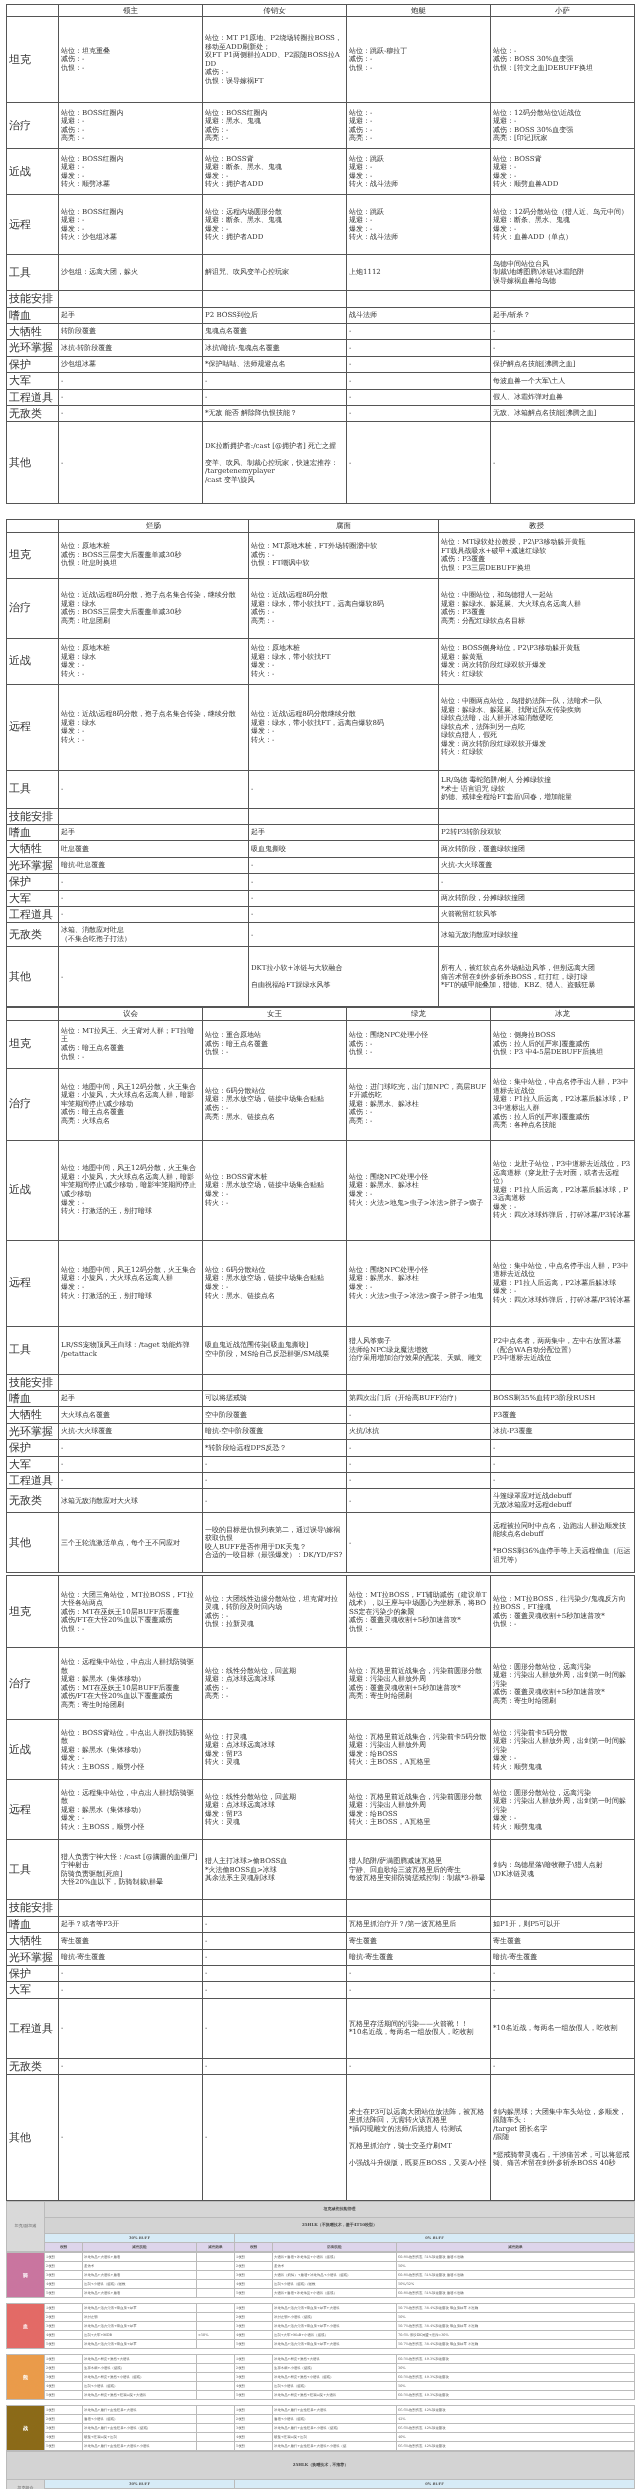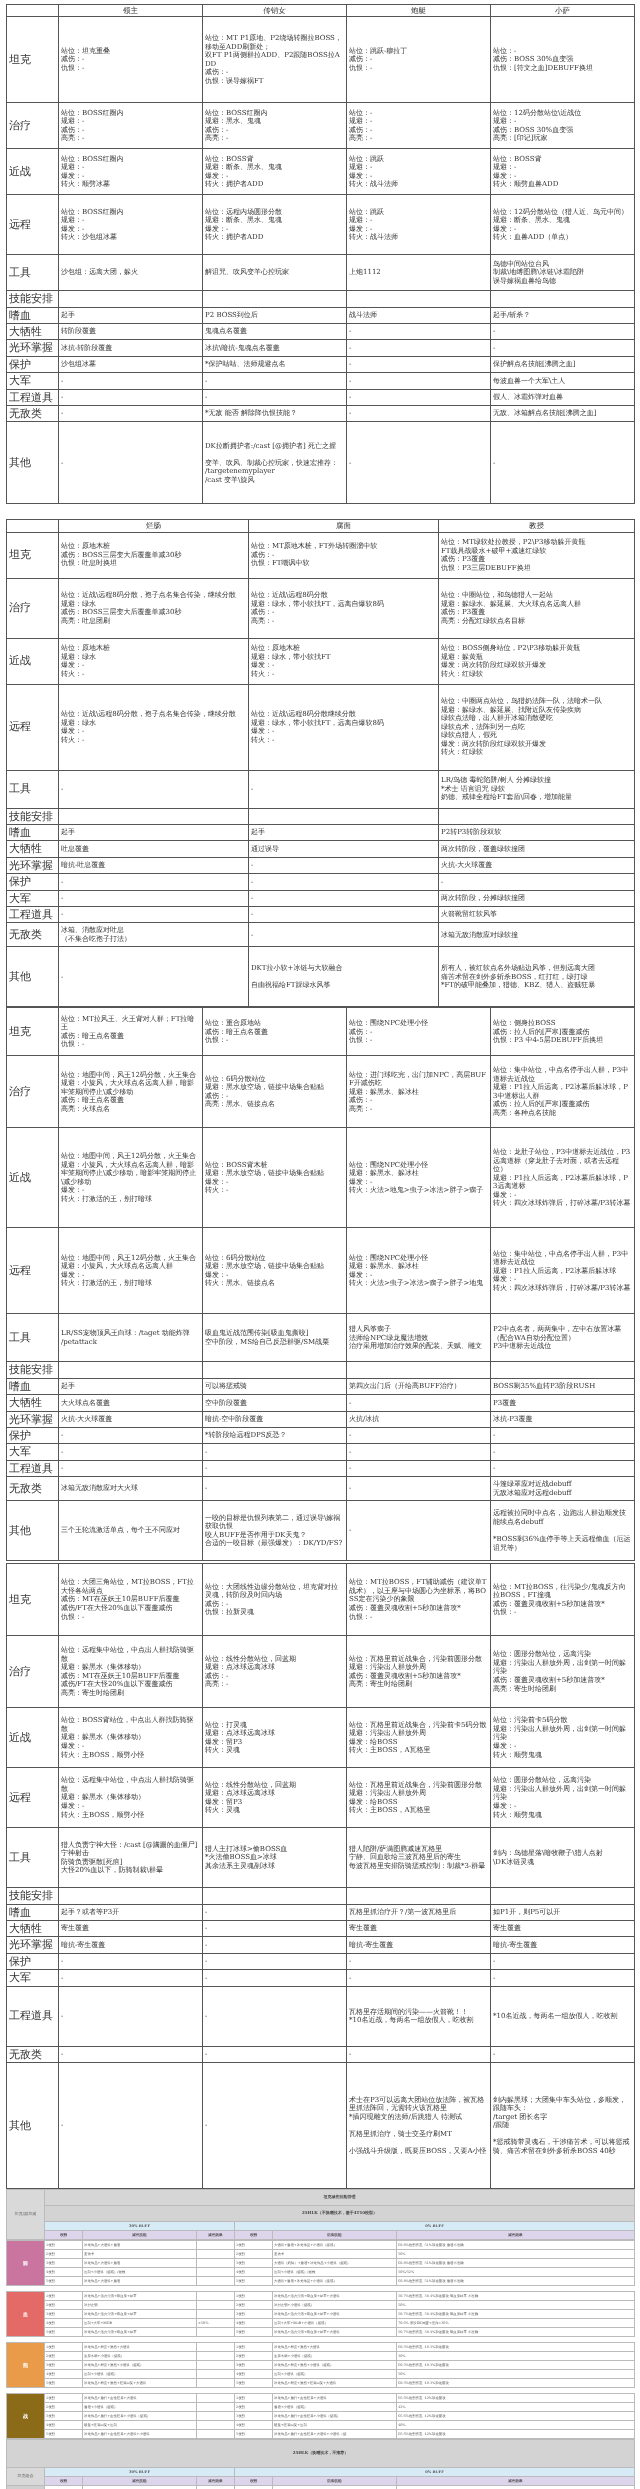--- a/index.html
+++ b/index.html
@@ -290,21 +290,21 @@
         </tr>
     <tr>
           <td class="rowhead">嗜血</td>
           <td>起手</td>
           <td>起手</td>
           <td>P2转P3转阶段双软</td>
         </tr>
     <tr>
           <td class="rowhead">大牺牲</td>
           <td>吐息覆盖</td>
-          <td>通过误导</td>
+          <td>吸血鬼撕咬</td>
           <td>两次转阶段，覆盖绿软撞团</td>
         </tr>
     <tr>
           <td class="rowhead">光环掌握</td>
           <td>暗抗-吐息覆盖</td>
           <td>-</td>
           <td>火抗-大火球覆盖</td>
         </tr>
     <tr>
           <td class="rowhead">保护</td>
@@ -346,20 +346,27 @@
 
   <table class="raid">
     <colgroup>
         <col style="width:52px">
         <col style="width:144px">
         <col style="width:144px">
         <col style="width:144px">
         <col style="width:144px">
       </colgroup>
     <tbody>
+        <tr>
+      <th></th>
+      <th>议会</th>
+      <th>女王</th>
+      <th>绿龙</th>
+      <th>冰龙</th>
+    </tr>
     <tr style="height:48px">
           <td class="rowhead">坦克</td>
           <td>站位：MT拉风王、火王背对人群；FT拉暗王
 减伤：暗王点名覆盖
 仇恨：-</td>
           <td>站位：重合原地站
 减伤：暗王点名覆盖
 仇恨：-</td>
           <td>站位：围绕NPC处理小怪
 减伤：-

